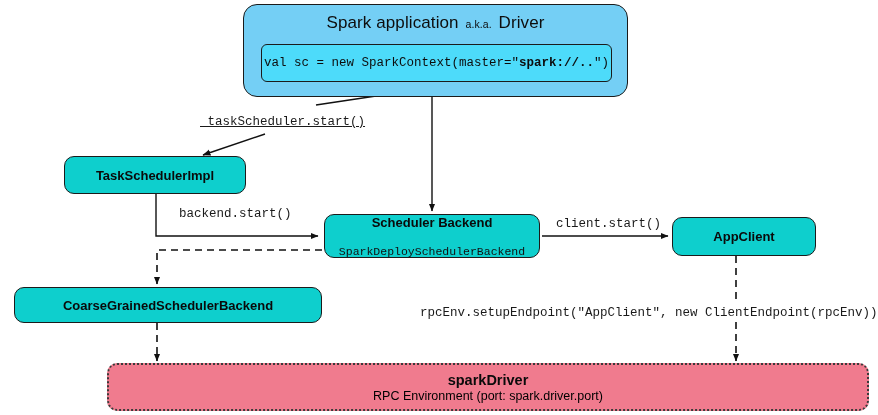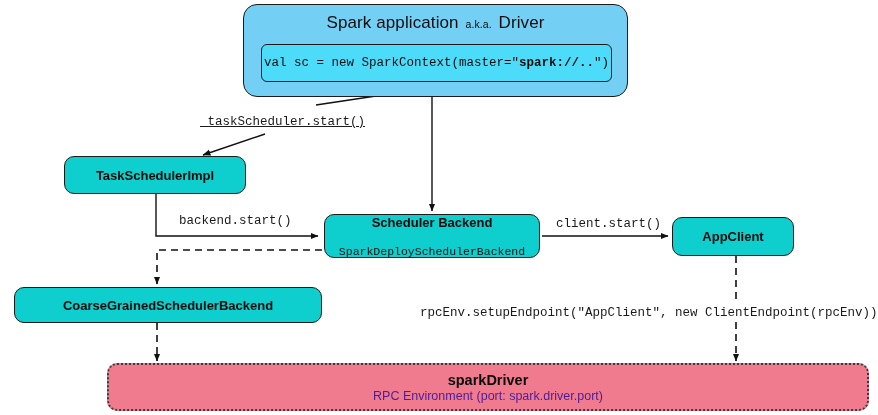--- a/index.html
+++ b/index.html
@@ -104,21 +104,21 @@
   }
   #scheduler-backend {
     left: 324px;
     top: 214px;
     width: 216px;
     height: 44px;
   }
   #app-client {
     left: 672px;
     top: 217px;
-    width: 122px;
+    width: 144px;
     height: 39px;
     justify-content: center;
   }
   #coarse-grained {
     left: 14px;
     top: 287px;
     width: 308px;
     height: 36px;
   }
   
@@ -131,35 +131,35 @@
     border: 2px dotted #3a3a3a;
     border-radius: 10px;
   }
   #spark-driver .title {
     font-size: 14.5px;
     font-weight: bold;
     color: #0a0a0a;
   }
   #spark-driver .subtitle {
     font-size: 12.5px;
-    color: #4c1d95;
+    color: #000000;
     margin-top: 1px;
   }
   
   .edge-label {
     position: absolute;
     font-family: "Liberation Mono", "DejaVu Sans Mono", monospace;
     font-size: 12.5px;
     color: #1a1a1a;
     white-space: nowrap;
     background: #ffffff;
     padding: 0 3px;
   }
   #label-taskscheduler-start { left: 197px; top: 115px; text-decoration: underline; }
-  #label-backend-start { left: 176px; top: 214px; }
+  #label-backend-start { left: 176px; top: 207px; }
   #label-client-start { left: 553px; top: 217px; }
   #label-rpcenv-setup { left: 417px; top: 306px; }
 </style>
 </head>
 <body>
 
 <div id="canvas">
 
   <svg class="wires" viewBox="0 0 878 415">
     <defs>

